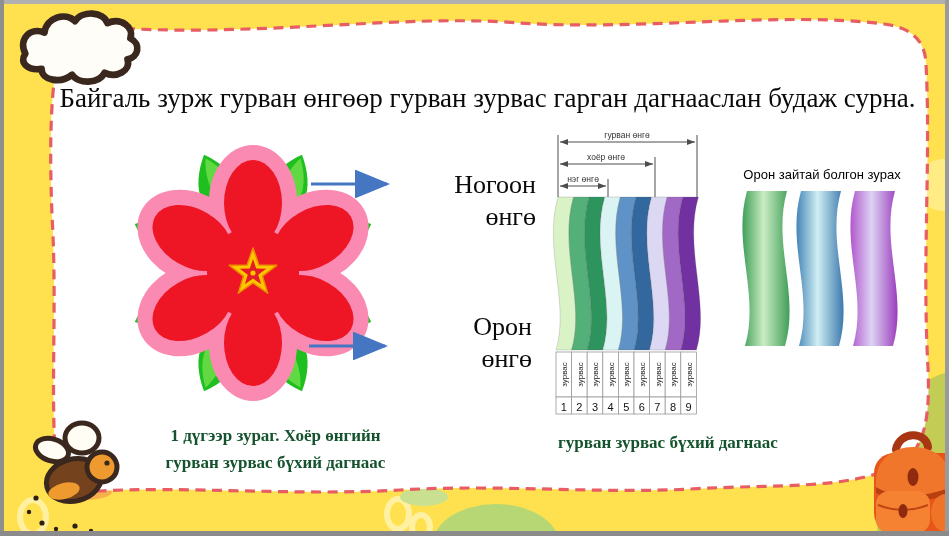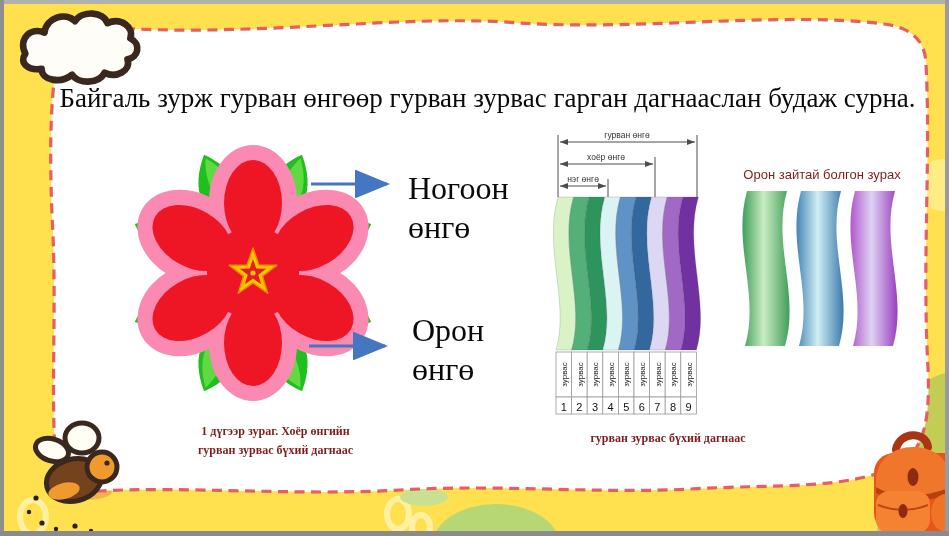--- a/index.html
+++ b/index.html
@@ -7,27 +7,27 @@
   #stage{position:relative;width:949px;height:536px;background:#ffe14f;overflow:hidden;
          font-family:"Liberation Serif","DejaVu Serif",serif}
   .abs{position:absolute}
   .chrome{position:absolute;z-index:60}
   #chrome-top{left:0;top:0;width:949px;height:4px;background:#b0b0b0}
   #chrome-left{left:0;top:0;width:4px;height:536px;background:#8f8f8f}
   #chrome-right{left:945px;top:0;width:4px;height:536px;background:#9a9a9a}
   #chrome-bottom{left:0;top:531px;width:949px;height:5px;background:#8b8b8b}
   .layer{position:absolute;left:0;top:0;width:949px;height:536px}
   #slide-title{left:35px;top:83px;width:905px;text-align:center;font-size:27px;color:#0a0a0a;z-index:10}
-  .color-label{font-size:32px;line-height:1.22;text-align:left;color:#0a0a0a;z-index:10}
+  .color-label{font-size:26px;line-height:1.22;text-align:right;color:#0a0a0a;z-index:10}
   #label-green{left:408px;top:169px;width:128px}
   #label-red{left:412px;top:311px;width:120px}
-  .caption{font-size:12px;font-weight:bold;color:#7f1d1d;text-align:center;line-height:1.6;z-index:10}
+  .caption{font-size:17px;font-weight:bold;color:#14532d;text-align:center;line-height:1.6;z-index:10}
   #caption-1{left:133px;top:422px;width:285px}
   #caption-2{left:518px;top:429px;width:300px}
-  #fig3-label{left:733px;top:167px;width:178px;text-align:center;color:#7f1d1d;
+  #fig3-label{left:733px;top:167px;width:178px;text-align:center;color:#000000;
       font-family:"Liberation Sans","DejaVu Sans",sans-serif;font-size:13px;z-index:10}
   svg{overflow:visible}
   .dim-line{stroke:#4d4d4d;stroke-width:1}
   .dim-text{font-family:"Liberation Sans","DejaVu Sans",sans-serif;font-size:8.5px;fill:#333}
   .cell-box{fill:#ffffff;stroke:#9a9a9a;stroke-width:0.8}
   .cell-word{font-family:"Liberation Sans","DejaVu Sans",sans-serif;font-size:8px;fill:#222}
   .cell-num{font-family:"Liberation Sans","DejaVu Sans",sans-serif;font-size:11px;fill:#111}
 </style>
 </head>
 <body>

